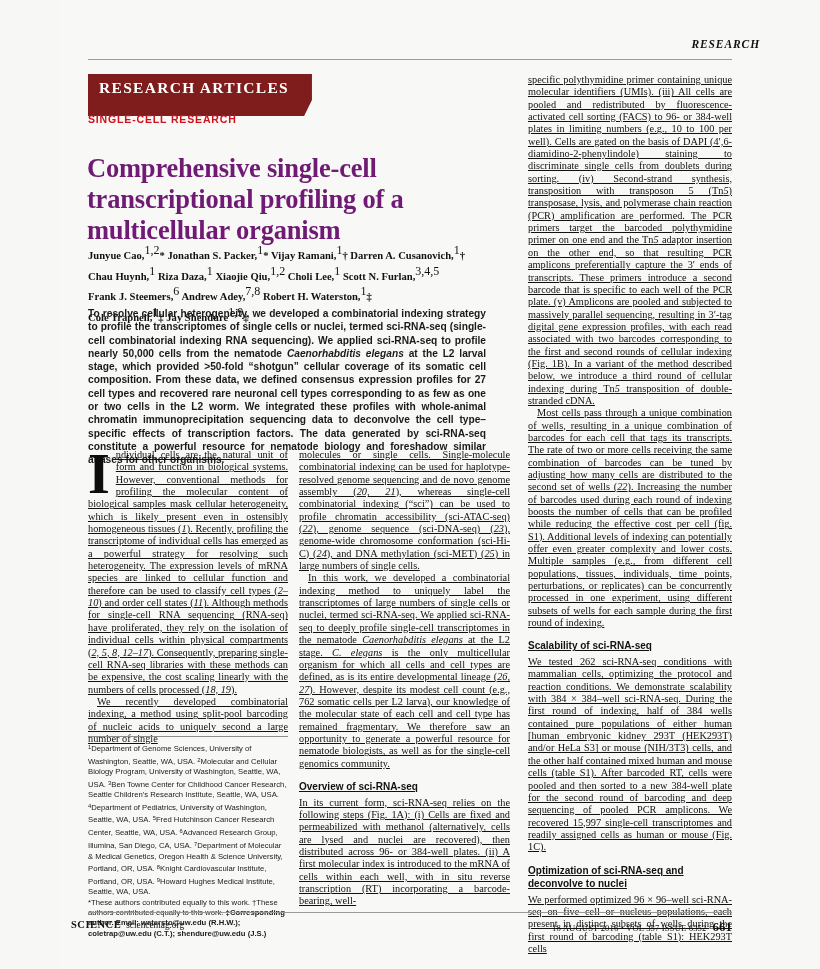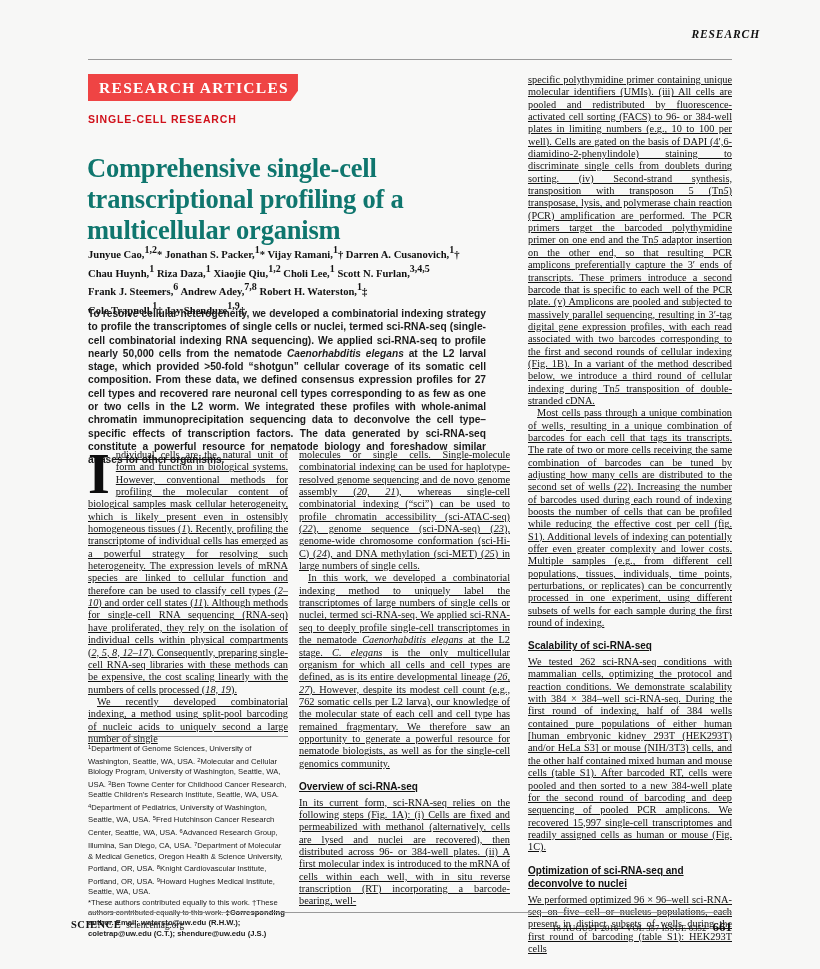--- a/index.html
+++ b/index.html
@@ -27,21 +27,21 @@
     top: 0px;
     width: 700px;
     height: 969px;
     background: #f8f8f7;
   }
 
   
   .runhead {
     position: absolute;
     left: 60px;
-    top: 28px;
+    top: 38px;
     width: 700px;
     text-align: right;
     font-family: "Liberation Serif", serif;
     font-weight: bold;
     font-style: italic;
     font-size: 11.5px;
     letter-spacing: 0.9px;
     color: #111;
   }
   .rule-top {
@@ -51,29 +51,29 @@
     width: 644px;
     height: 1px;
     background: #9a9a9a;
   }
 
   
   .banner {
     position: absolute;
     left: 88px;
     top: 74px;
-    height: 27px;
-    background: #ef4444;
+    height: 42px;
+    background: #7f1d1d;
     color: #ffffff;
     font-family: "Liberation Serif", serif;
     font-weight: bold;
     font-size: 15.5px;
     letter-spacing: 1.3px;
     line-height: 27px;
-    padding: 0 9px 0 11px;
+    padding: 0 23px 0 11px;
     display: inline-block;
     white-space: nowrap;
     clip-path: polygon(0 0, 100% 0, 100% 62%, 96.5% 100%, 0 100%);
   }
   .kicker {
     position: absolute;
     left: 88px;
     top: 113px;
     font-family: "Liberation Sans", sans-serif;
     font-weight: bold;
@@ -86,36 +86,36 @@
   .title {
     position: absolute;
     left: 87px;
     top: 135px;
     width: 390px;
     font-family: "Liberation Serif", serif;
     font-weight: bold;
     font-size: 26.5px;
     line-height: 31px;
     letter-spacing: -0.2px;
-    color: #0f766e;
+    color: #701a75;
   }
 
   
   .authors {
     position: absolute;
     left: 88px;
     top: 243px;
     width: 400px;
     font-family: "Liberation Serif", serif;
     font-weight: bold;
     font-size: 10.6px;
     line-height: 14.2px;
     color: #111;
   }
-  .authors sup { font-size: 10px; vertical-align: 0.45em; font-weight: bold; }
+  .authors sup { font-size: 12px; vertical-align: 0.45em; font-weight: normal; }
 
   
   .abstract {
     position: absolute;
     left: 88px;
     top: 307px;
     width: 398px;
     font-family: "Liberation Sans", sans-serif;
     font-weight: bold;
     font-size: 10.2px;

